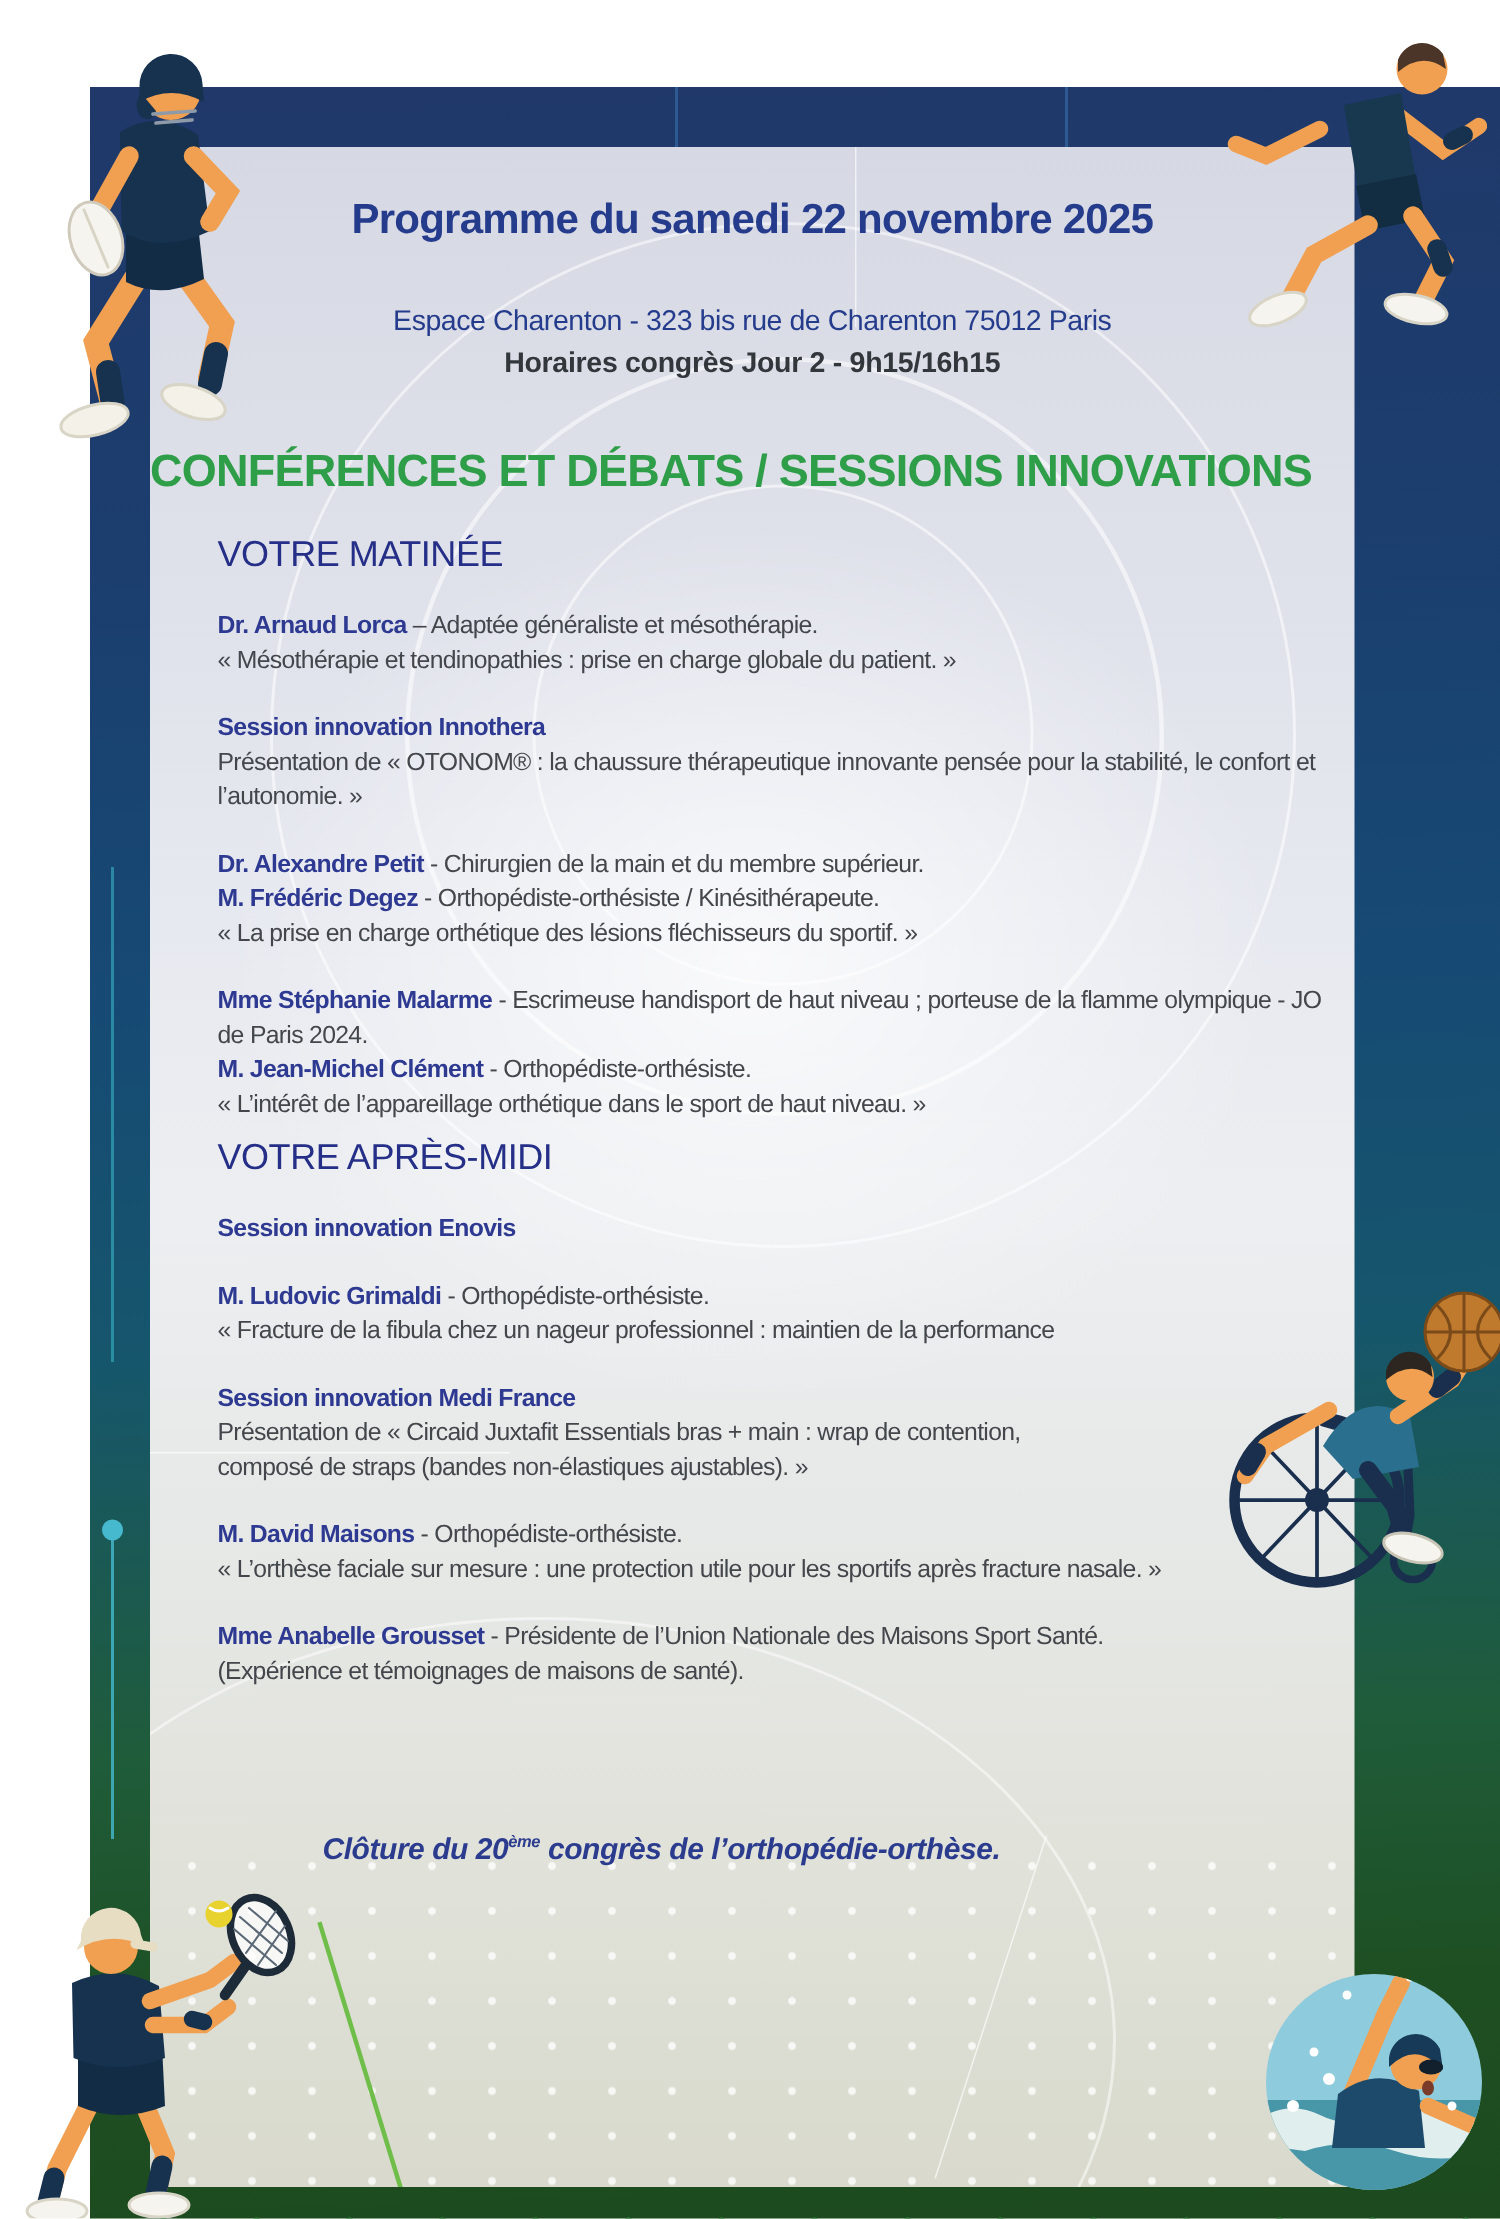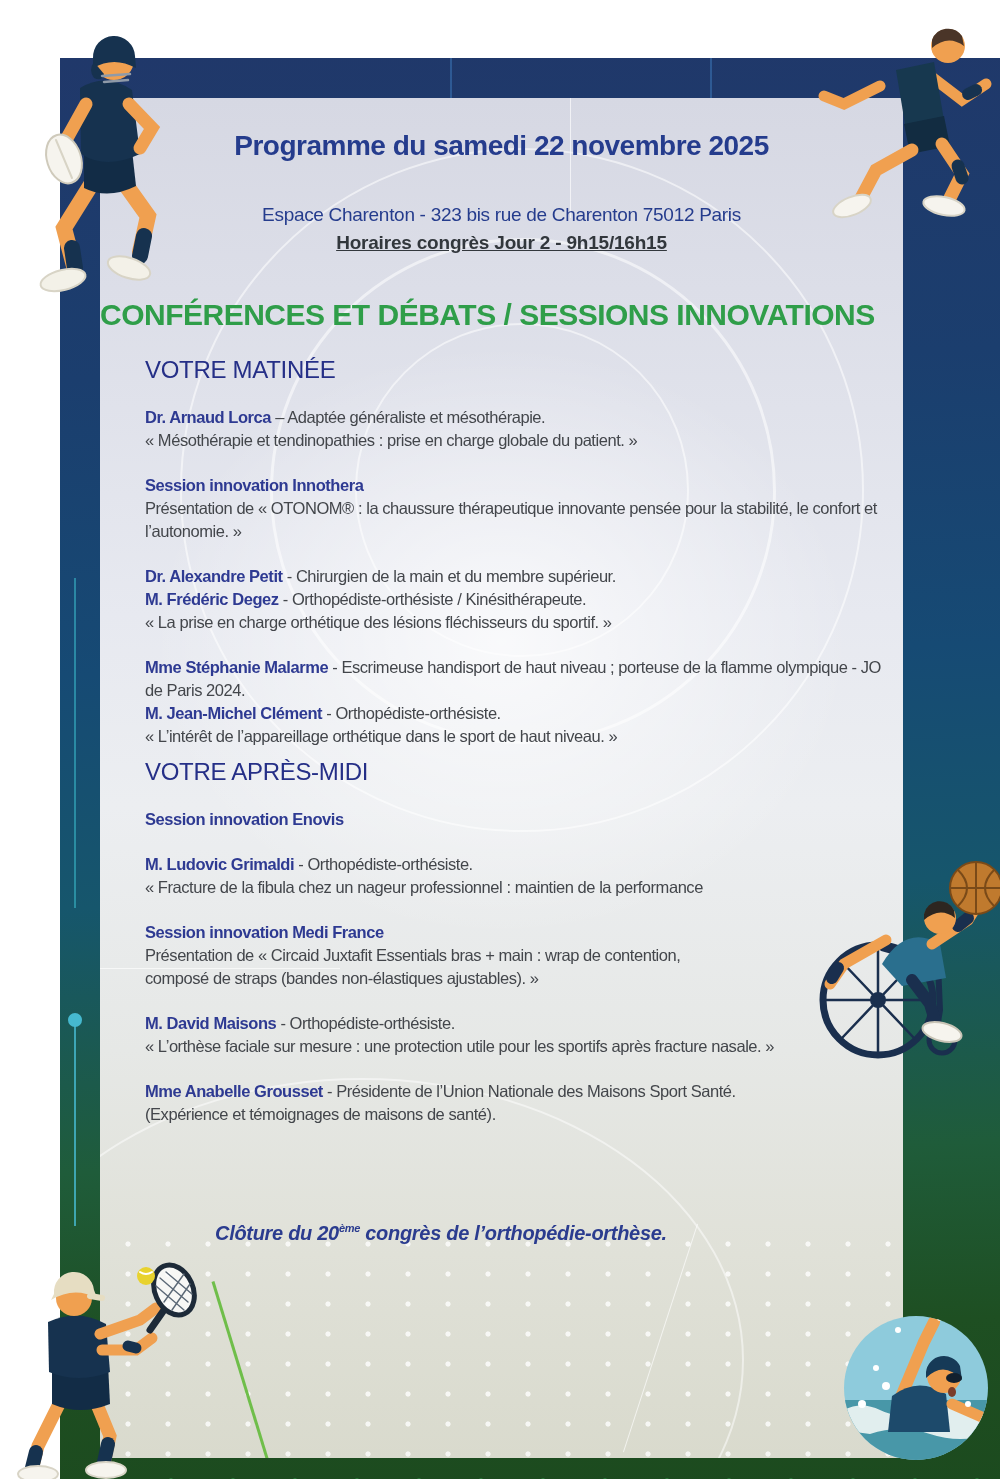--- a/index.html
+++ b/index.html
@@ -69,21 +69,21 @@
   .title{
     position:absolute;left:0;right:0;top:32px;text-align:center;
     font-size:28px;font-weight:700;color:#253c8d;letter-spacing:-0.5px;margin:0;
   }
   .venue{
     position:absolute;left:0;right:0;top:90px;text-align:center;
     font-size:19px;font-weight:400;color:#253c8d;letter-spacing:-0.3px;margin:16px;
   }
   .hours{
     position:absolute;left:0;right:0;top:134px;text-align:center;
-    font-size:19px;font-weight:600;color:#32373c;letter-spacing:-0.2px;margin:0;text-decoration:underline;
+    font-size:19px;font-weight:600;color:#32373c;letter-spacing:-0.2px;margin:0;
   }
   .main-heading{
     position:absolute;left:0;right:0;top:200px;text-align:left;
     font-size:30px;font-weight:700;color:#2f9e49;letter-spacing:-0.5px;margin:0;
   }
   .section{position:absolute;left:45px;width:740px;}
   .section-morning{top:258px;}
   .section-afternoon{top:660px;}
   .section-title{
     text-align:left;font-size:24px;font-weight:400;color:#252f87;

